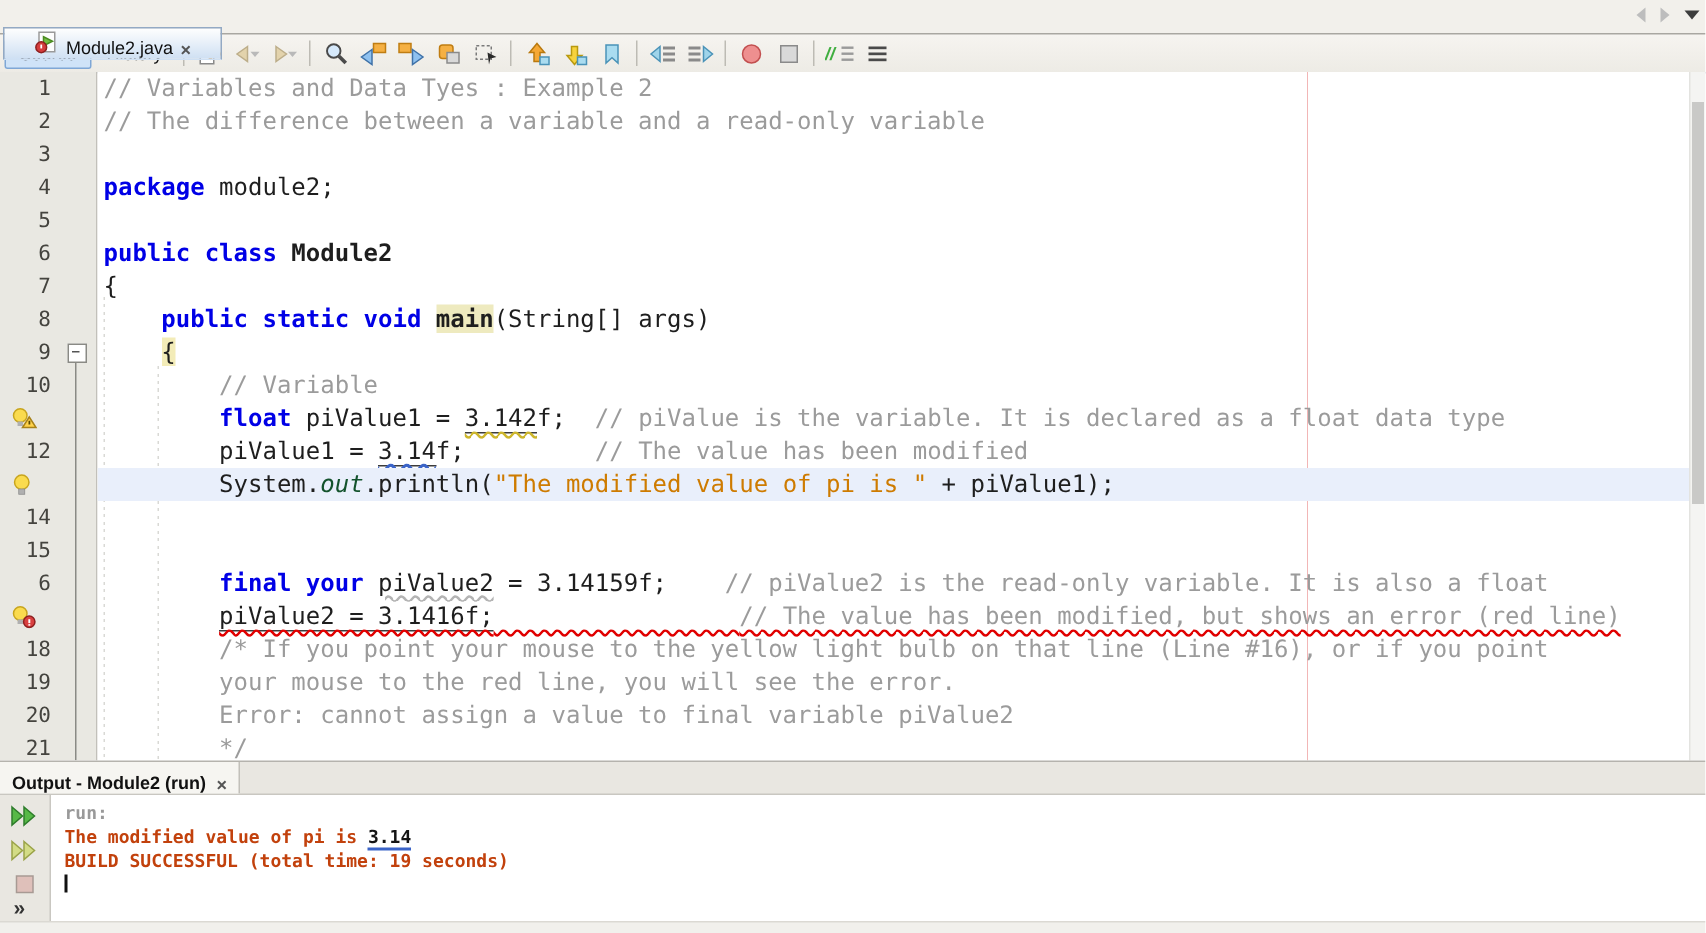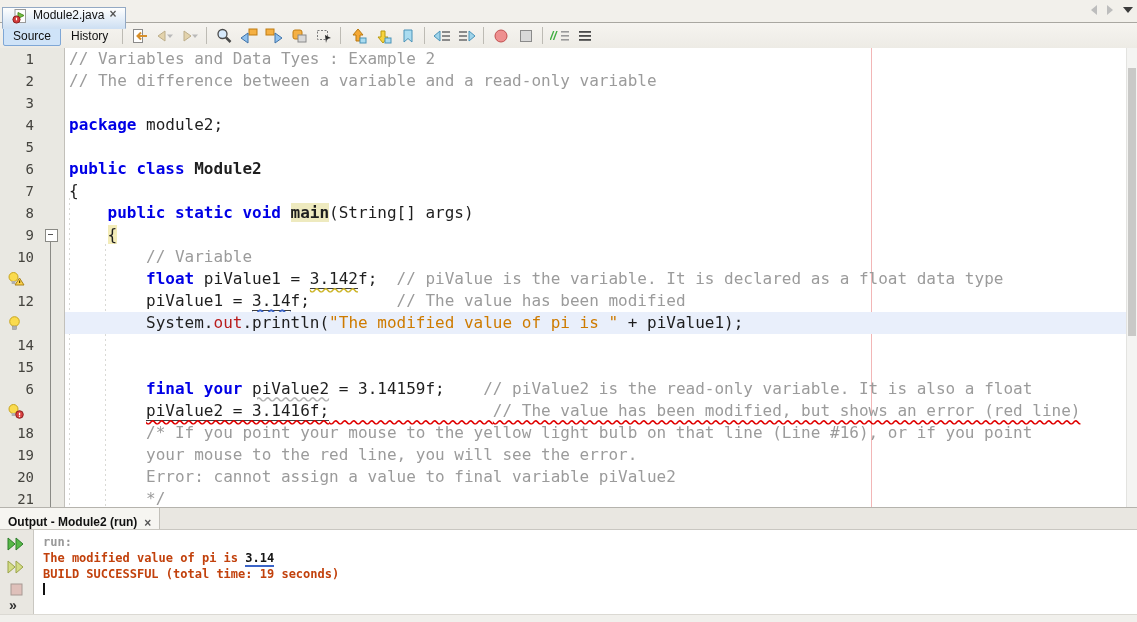--- a/index.html
+++ b/index.html
@@ -1,20 +1,20 @@
 <!DOCTYPE html>
 <html><head>
 <meta charset="utf-8">
 <style>
   html,body{margin:0;padding:0}
   #app{position:relative;width:1137px;height:622px;background:#fff;font-family:"Liberation Sans",sans-serif;overflow:hidden;font-size:12px}
 
   
   .tabrow{position:relative;height:22px;background:#f2f0eb;border-bottom:1px solid #a9a7a1}
-  .tab{position:relative;z-index:1;display:inline-flex;align-items:flex-start;gap:5px;margin:7px 0 -1px 2px;height:20px;padding:0 9px;
+  .tab{position:relative;z-index:1;display:inline-flex;align-items:flex-end;gap:5px;margin:18px 0 -1px 2px;height:20px;padding:0 20px;
        background:linear-gradient(#fefefe,#cfe0f3);border:1px solid #93a9c4;border-bottom:1px solid #cfe0f3;color:#111}
   .tabclose{color:#555;font-weight:bold;font-size:12px;line-height:1;cursor:default}
   .cornerctl{position:absolute;right:4px;top:5px;display:flex;align-items:center;gap:10px}
   .tri-l{width:0;height:0;border-top:5px solid transparent;border-bottom:5px solid transparent;border-right:6px solid #bdbdbd}
   .tri-r{width:0;height:0;border-top:5px solid transparent;border-bottom:5px solid transparent;border-left:6px solid #bdbdbd}
   .tri-d{width:0;height:0;border-left:5px solid transparent;border-right:5px solid transparent;border-top:6px solid #3c3c3c}
 
   
   .toolbar{display:flex;align-items:center;height:25px;background:linear-gradient(#f6f4f0,#edebe5);border-bottom:1px solid #8ba1b7;padding-left:3px}
   .vbtn{padding:2px 9px;border:1px solid transparent;border-radius:2px;color:#111}
@@ -33,21 +33,21 @@
   .codearea{position:relative;flex:1;background:#fff;overflow:hidden;
     background-image:linear-gradient(to right,transparent 0,transparent 806px,#f2b6b6 806px,#f2b6b6 807px,transparent 807px)}
   .iguide{position:absolute;width:1px;background-image:repeating-linear-gradient(to bottom,#d9d9d5 0 2px,transparent 2px 5px)}
   .cl{position:relative;height:22px;line-height:22px;font-family:"DejaVu Sans Mono",monospace;font-size:16px;white-space:pre;color:#1e1e1e;padding-left:4px}
   .cl.cur{background:#e9effb}
   .kw{color:#0000e6;font-weight:bold}
   .cm{color:#9b9b9b}
   .str{color:#ce7b00}
   .b{font-weight:bold}
   .main{font-weight:bold;background:#eeeabf}
-  .out{color:#b91c1c;}
+  .out{color:#14532d;font-style:italic}
   .brc{background:#f3ecb8}
   .uld{border-bottom:1px solid #3c3c3c}
   .wvy{text-decoration-line:underline;text-decoration-style:wavy;text-decoration-color:#cdb62c;text-underline-offset:3px}
   .wvb{text-decoration-line:underline;text-decoration-style:wavy;text-decoration-color:#3b64c8;text-decoration-thickness:2px;text-underline-offset:3px}
   .wvg{text-decoration-line:underline;text-decoration-style:wavy;text-decoration-color:#b4b4b4;text-underline-offset:2px}
   .wvr{text-decoration-line:underline;text-decoration-style:wavy;text-decoration-color:#e00000;text-underline-offset:3px}
   .scrollcol{position:relative;width:10px;background:#f4f4f2;border-left:1px solid #e3e3e0;flex:none}
   .thumb{position:absolute;left:1px;top:20px;width:8px;height:268px;background:#c9c9c7}
 
   

